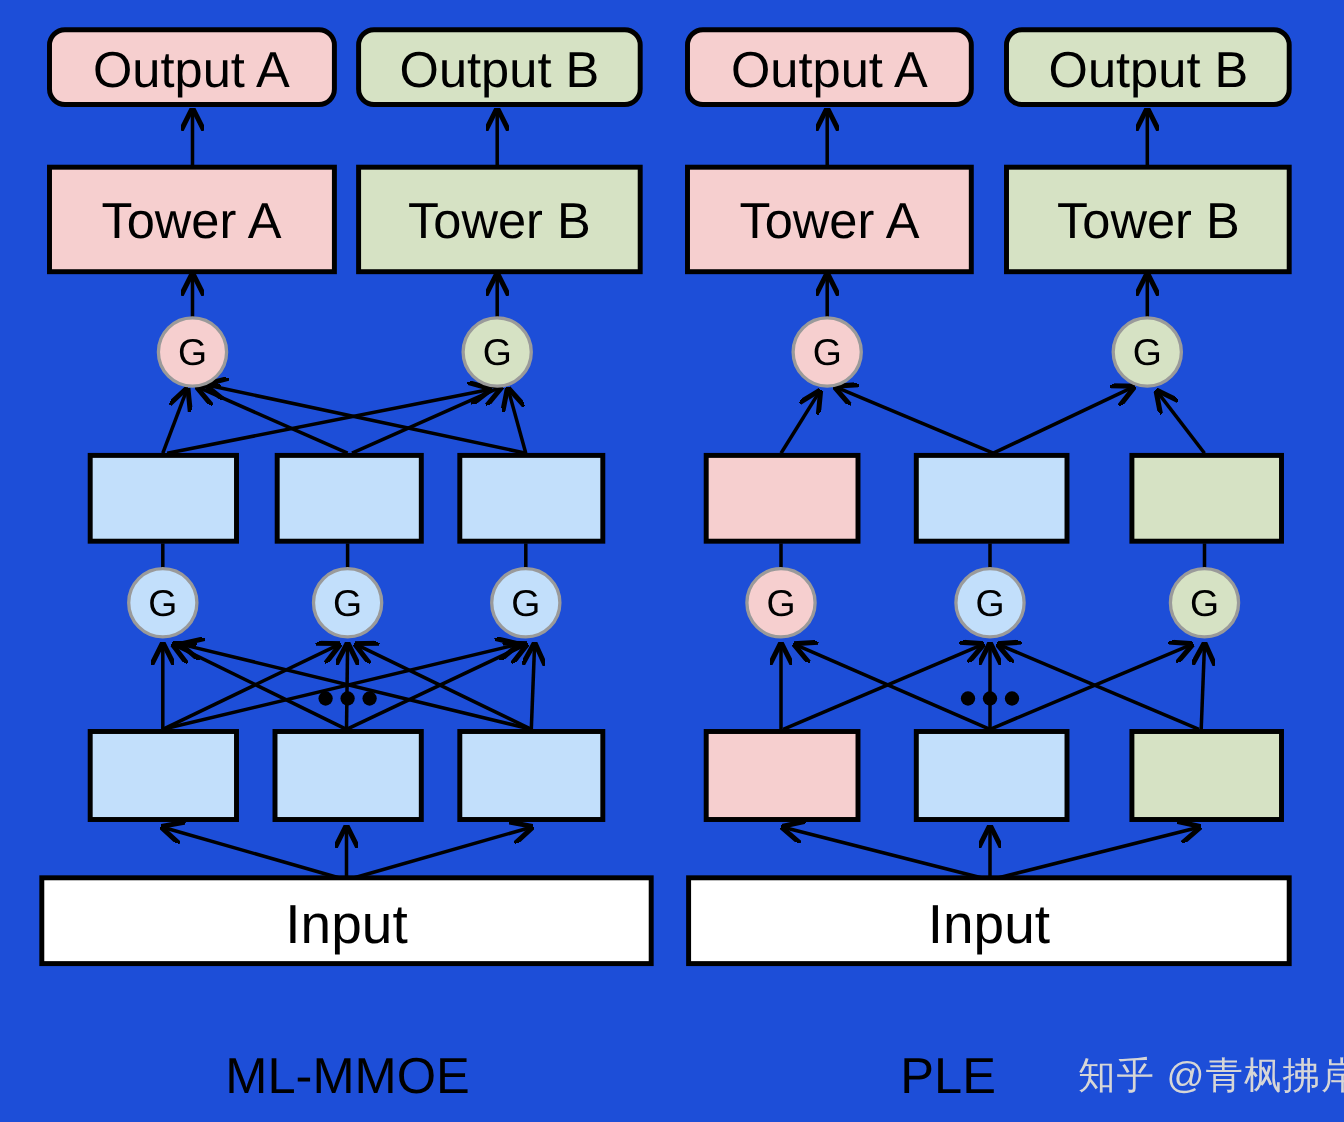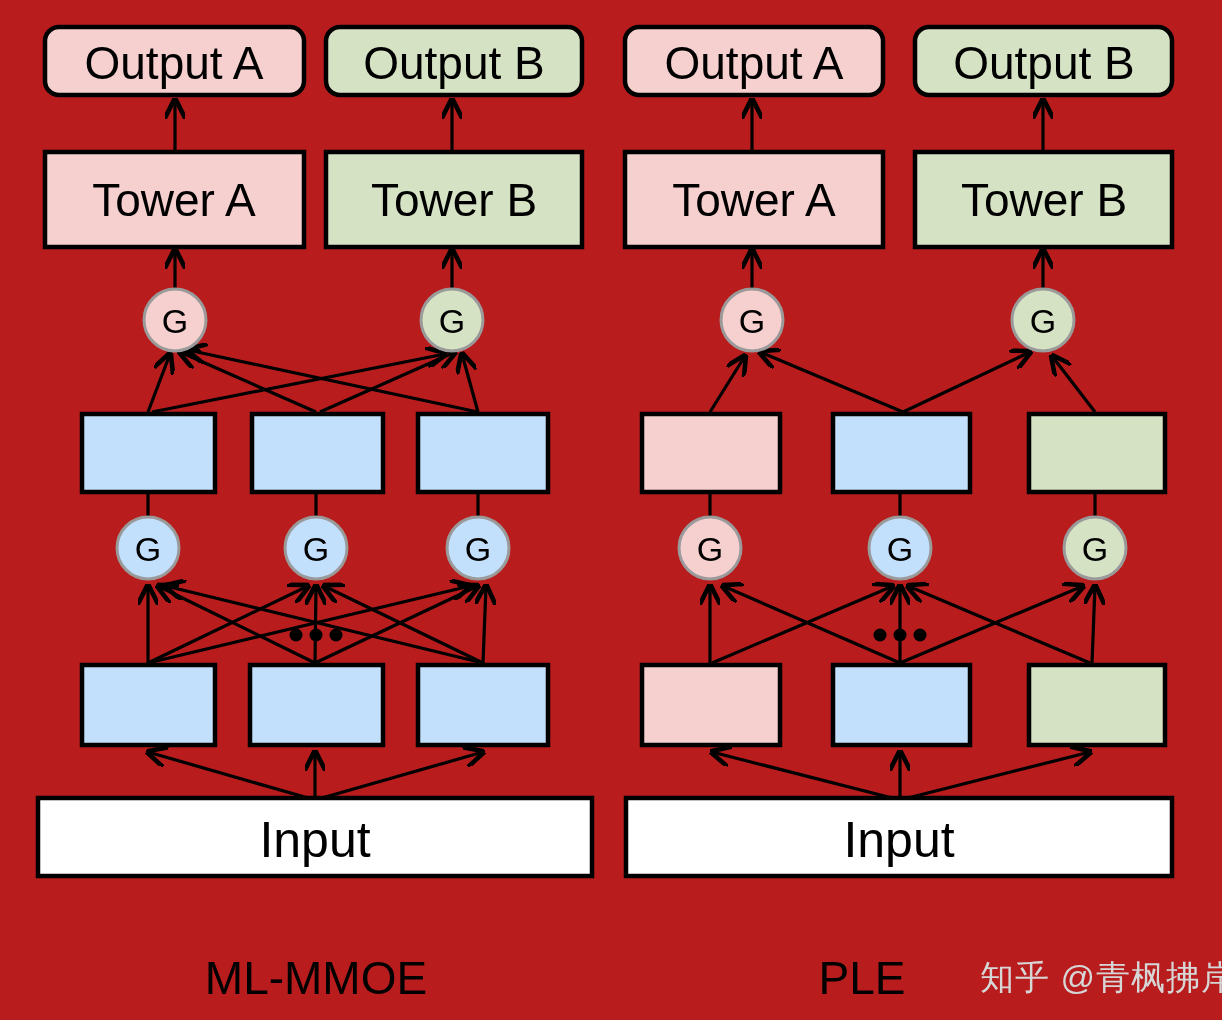--- a/index.html
+++ b/index.html
@@ -10,21 +10,21 @@
   body {
     width: 1222px;
     height: 1020px;
     font-family: "Liberation Sans", sans-serif;
     overflow: hidden;
   }
   #stage {
     position: relative;
     width: 1222px;
     height: 1020px;
-    background: #b91c1c;
+    background: #1d4ed8;
   }
   svg.diagram {
     position: absolute;
     top: 0;
     left: 0;
     width: 1222px;
     height: 1020px;
     display: block;
   }
   .box-label {

